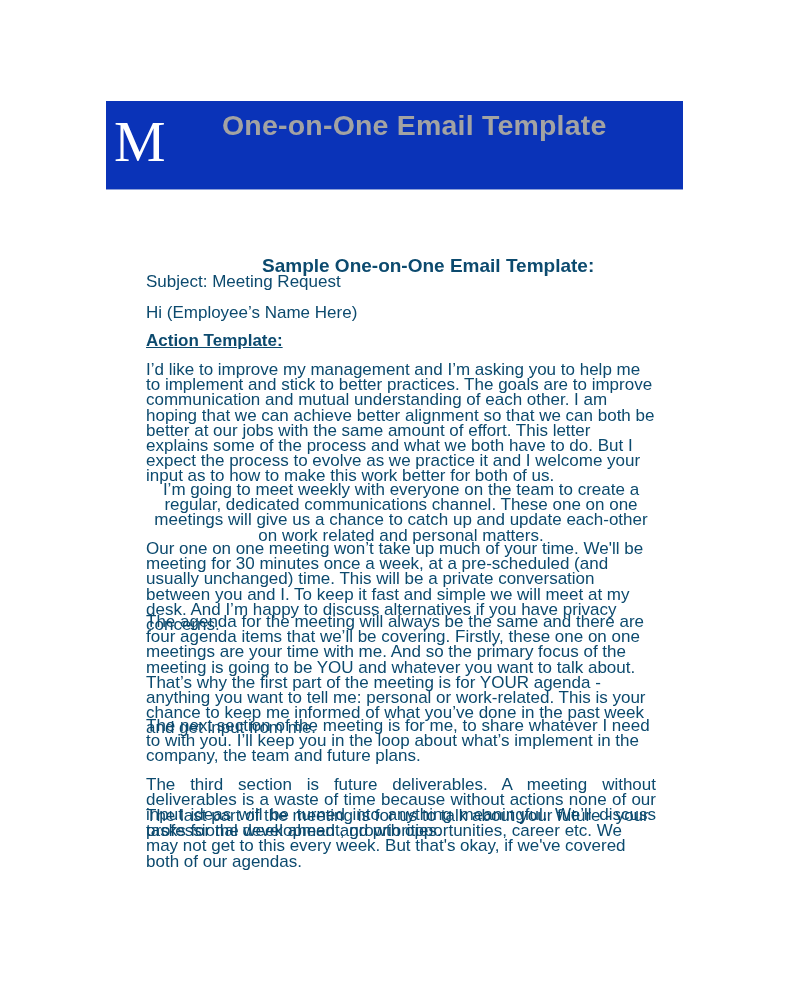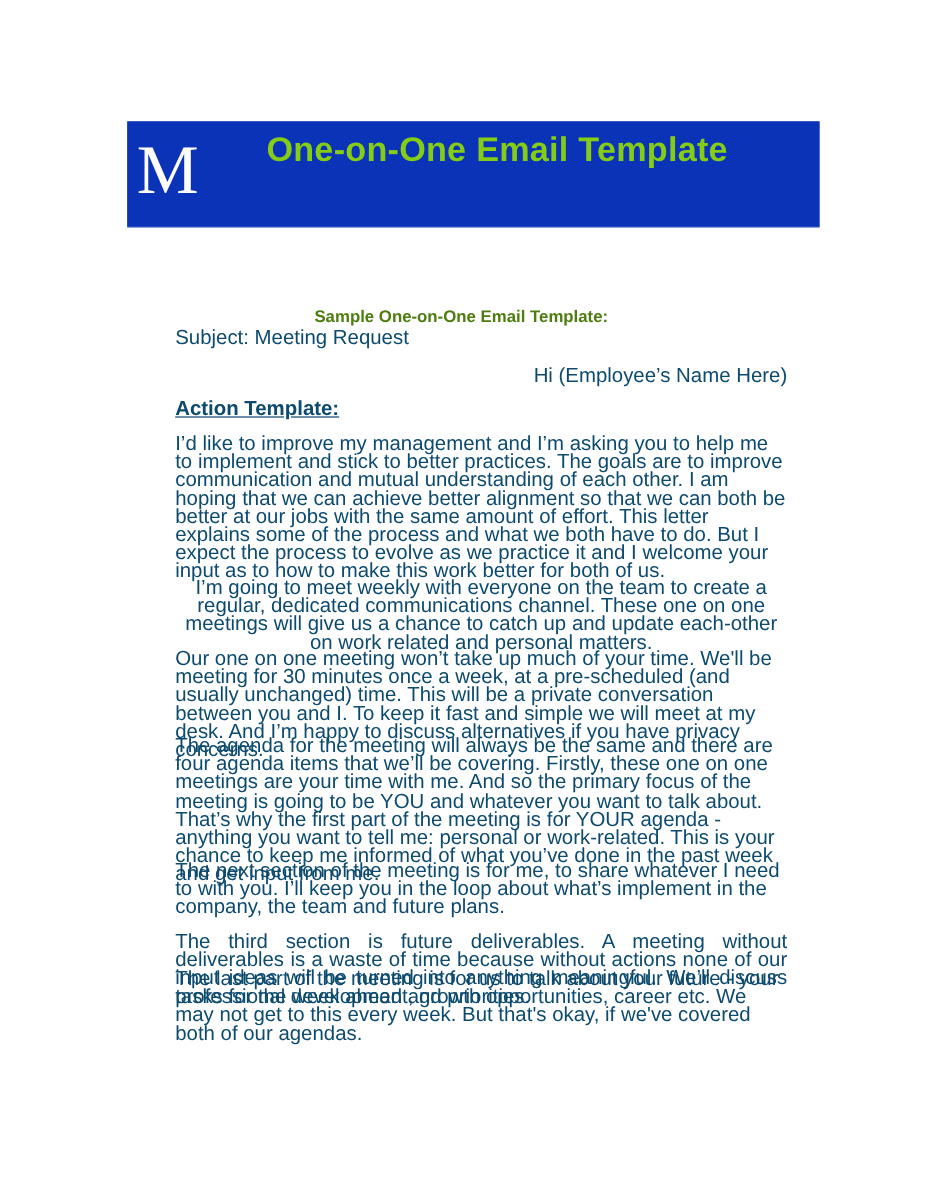--- a/index.html
+++ b/index.html
@@ -1,23 +1,23 @@
 <!DOCTYPE html>
 <html><head>
   <meta charset="utf-8">
   <style>
     html, body { margin: 0; padding: 0; background: #ffffff; }
     body { width: 790px; height: 992px; position: relative; overflow: hidden; font-family: "Liberation Sans", sans-serif; color: #1a1a1a; }
     .banner { position: absolute; left: 106px; top: 101px; width: 577px; height: 88px; background: #0a33b8; box-shadow: 0 1px 0 #8fa0d8; }
     .logo { position: absolute; left: 8px; top: 12px; font-family: "Liberation Serif", serif; font-size: 58px; color: #ffffff; line-height: 1; letter-spacing: -1px; }
-    .banner-title { position: absolute; left: 116px; top: 8px; font-family: "Liberation Sans", sans-serif; font-weight: bold; font-size: 28.5px; color: #84cc16; white-space: nowrap; letter-spacing: 0.2px; }
-    .doc-title { position: absolute; left: 262px; top: 255px; font-weight: bold; font-size: 14px; color: #4d7c0f; white-space: nowrap; }
+    .banner-title { position: absolute; left: 116px; top: 8px; font-family: "Liberation Sans", sans-serif; font-weight: bold; font-size: 28.5px; color: #a3a3a3; white-space: nowrap; letter-spacing: 0.2px; }
+    .doc-title { position: absolute; left: 262px; top: 255px; font-weight: bold; font-size: 19px; color: #0c4a6e; white-space: nowrap; }
     .body-text { position: absolute; left: 146px; width: 510px; font-size: 17px; line-height: 15.2px; color: #0c4a6e; margin: 0; }
     .subject { top: 274px; }
-    .greeting { top: 305px; text-align: right; }
+    .greeting { top: 305px; }
     .action { top: 333px; font-weight: bold; text-decoration: underline; }
     .p1 { top: 362px; }
     .p2 { top: 482px; text-align: center; }
     .p3 { top: 541px; }
     .p4 { top: 614px; }
     .p5 { top: 718px; }
     .p6 { top: 777px; text-align: justify; }
     .p7 { top: 808px; }
   </style>
 </head>

